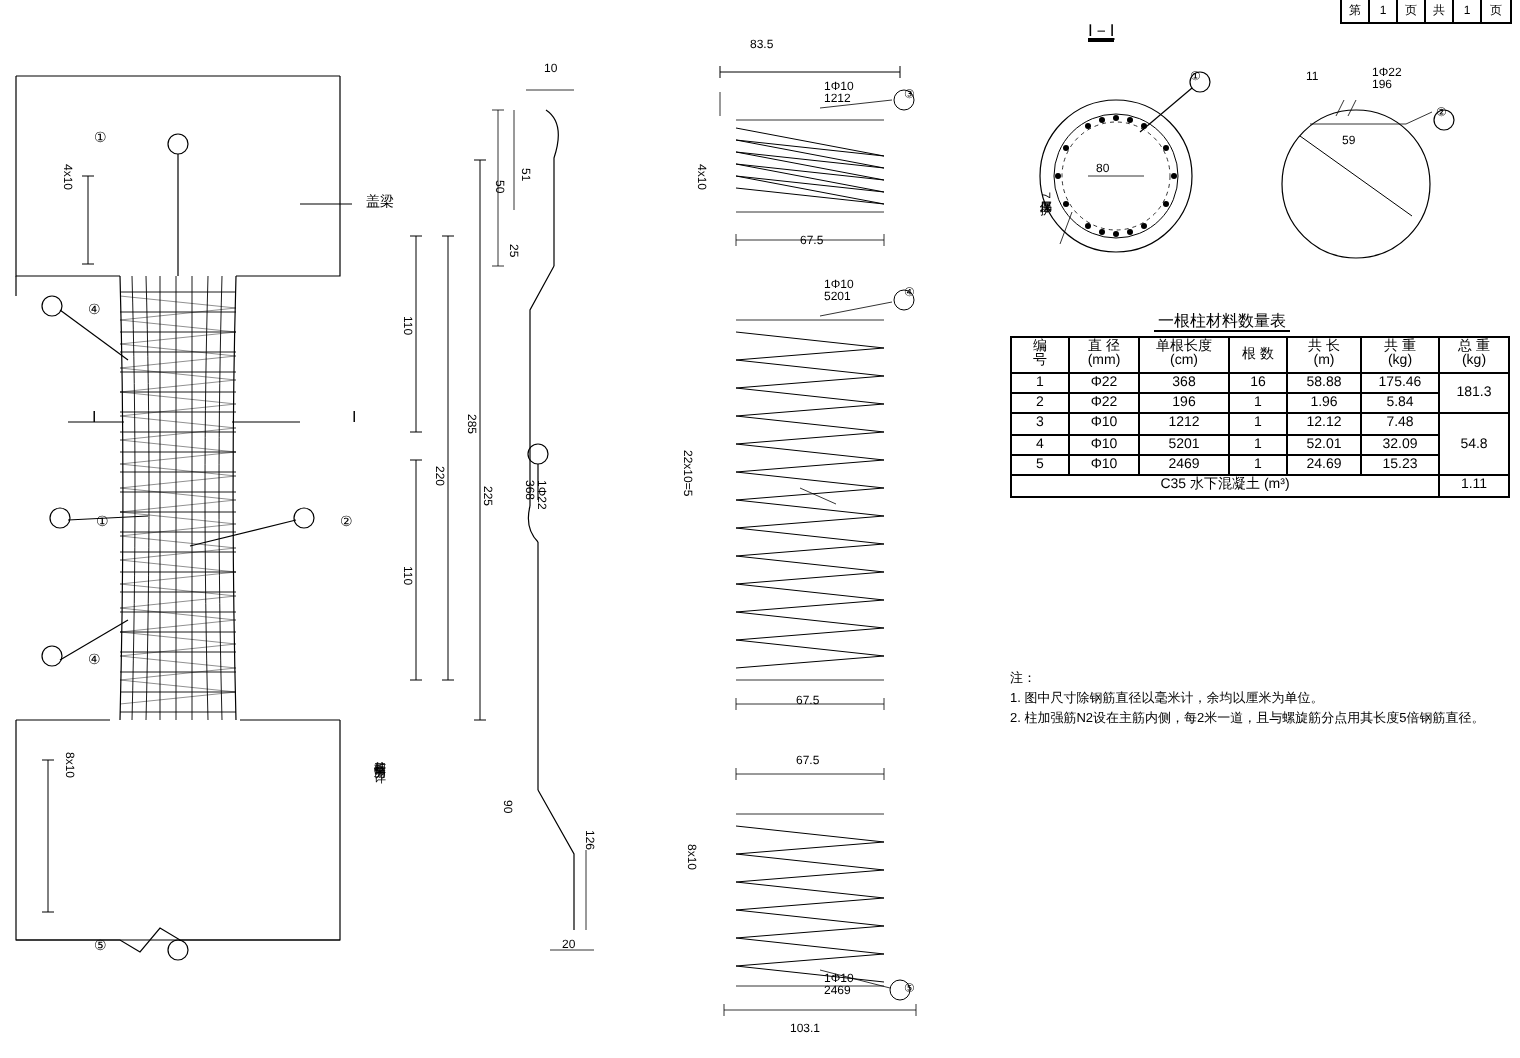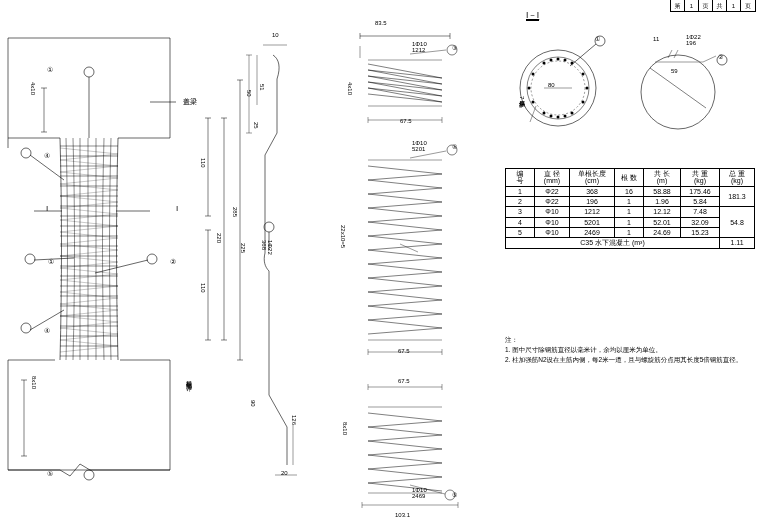--- a/index.html
+++ b/index.html
@@ -278,21 +278,21 @@
       <line x1="70" y1="110" x2="105" y2="119" stroke-width="0.4"></line>
     </g>
   </svg>
   <div class="lbl sm" style="left:398px; top:378px;">67.5</div>
   <div class="lbl sm" style="left:412px; top:487px; white-space:pre;">1Φ10
 2469</div>
   <div class="lbl sm" style="left:452px; top:492px;">⑤</div>
   <div class="lbl sm" style="left:395px; top:512px;">103.1</div>
   <div class="lbl sm vert" style="left:342px; top:422px;">8x10</div>
 
-  <div class="sec-title" style="left:526px; top:10px;text-decoration:underline;">
+  <div class="sec-title" style="left:544px; top:10px;text-decoration:underline;">
     <u>I－I</u>
   </div>
 
   <svg class="abs" style="left:500px; top:26px;" width="240" height="125">
     <g stroke="#000" fill="none" stroke-width="0.6">
 
       <circle cx="58" cy="62" r="38"></circle>
       <circle cx="58" cy="62" r="31" stroke-width="0.5"></circle>
       <circle cx="58" cy="62" r="27" stroke-width="0.4" stroke-dasharray="2 2"></circle>
 
@@ -333,20 +333,23 @@
   </svg>
   <div class="lbl sm" style="left:595px; top:36px;">①</div>
   <div class="lbl sm" style="left:548px; top:82px;">80</div>
   <div class="lbl sm vert" style="left:519px; top:96px;">保护层厚7</div>
   <div class="lbl sm" style="left:671px; top:68px;">59</div>
   <div class="lbl sm" style="left:686px; top:34px; white-space:pre;">1Φ22
 196</div>
   <div class="lbl sm" style="left:718px; top:54px;">②</div>
   <div class="lbl sm" style="left:653px; top:36px;">11</div>
 
+  <div class="tbl-title">
+    <span>一根柱材料数量表</span>
+  </div>
 
   <table class="mtable">
     <tbody>
         <tr>
       <td class="h" style="width:24px">
         <div>编</div>
         <div>号</div>
       </td>
       <td class="h" style="width:30px">
         <div>直 径</div>

